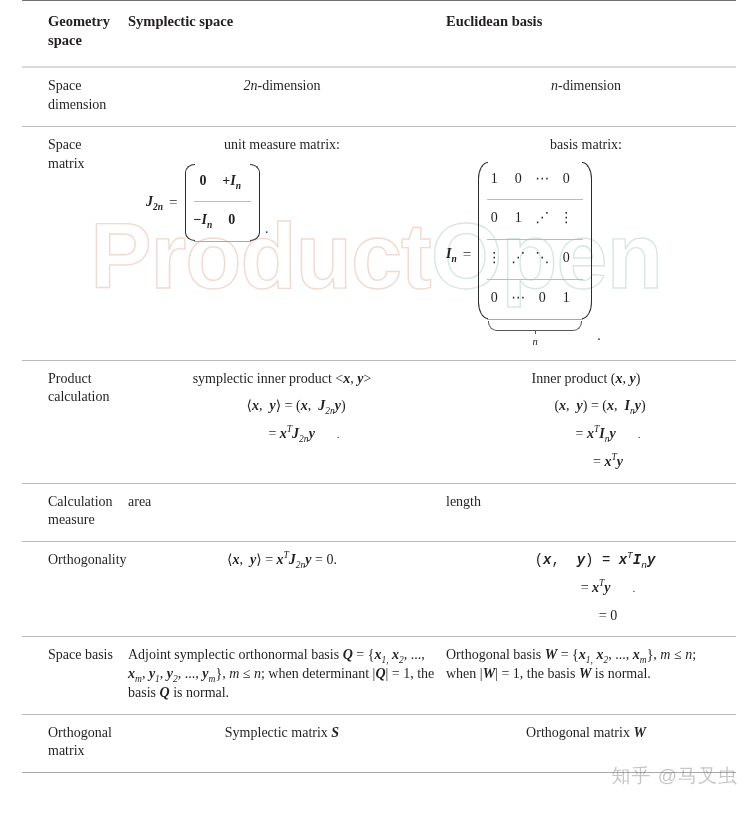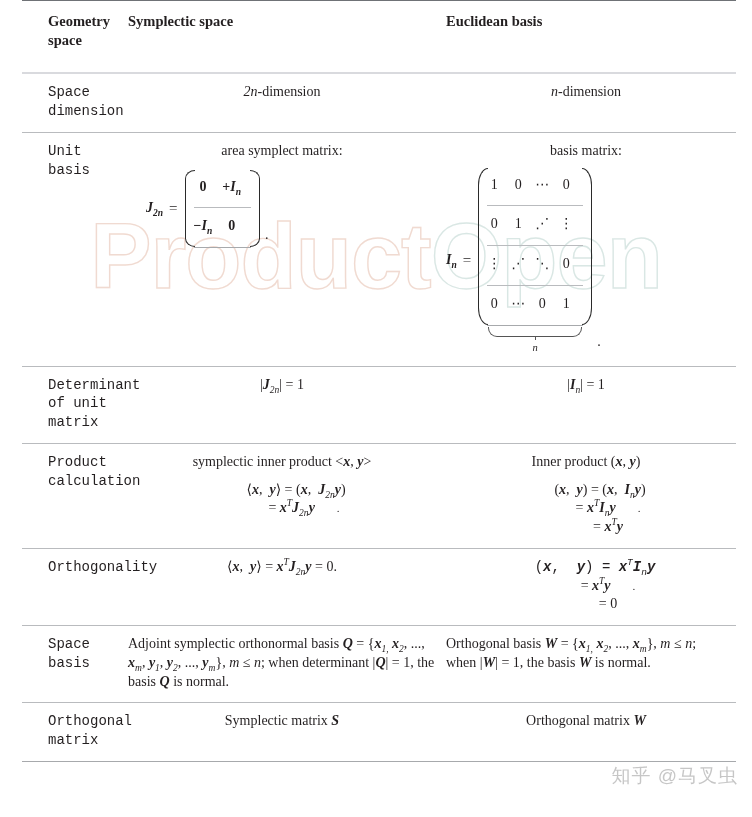--- a/index.html
+++ b/index.html
@@ -69,50 +69,50 @@
   #comparison-table col.c-label  { width: 106px; }
   #comparison-table col.c-symp   { width: 318px; }
   #comparison-table col.c-eucl   { width: 290px; }
 
   #comparison-table thead th {
     text-align: left;
     vertical-align: top;
     font-weight: 700;
     font-size: 14.5px;
     line-height: 1.32;
-    padding: 11px 10px 22px 0;
+    padding: 11px 10px 16px 0;
     border-top: 1.6px solid #6f7276;
     border-bottom: 2.6px solid #d9dade;
   }
   #comparison-table thead th:first-child { padding-left: 26px; }
 
   #comparison-table tbody td {
     vertical-align: top;
     font-size: 14px;
     line-height: 1.34;
     padding: 9px 10px 11px 0;
     border-bottom: 1px solid #b9bbbe;
   }
   #comparison-table tbody td.label { padding-left: 26px; }
   #comparison-table tbody tr:last-child td { border-bottom: 1.3px solid #a7a9ac; }
 
-  .label { color: #231f20; font-family: Liberation Mono, monospace; }
+  .label { color: #231f20; }
 
   
   .mi { font-style: italic; }
   .mb { font-weight: 700; font-style: italic; }
   .mbu { font-weight: 700; }      
   sub, sup {
     font-size: 68%;
     line-height: 0;
     font-style: italic;
   }
   .eq-line { display: block; white-space: nowrap; text-align: center; }
   .eq-indent-1 { margin-left: 28px; margin-top: 9px; }
-  .eq-indent-2 { margin-left: 44px; }
+  .eq-indent-2 { margin-left: 44px; margin-top: 9px; }
 
   
   .matrix-row {
     display: flex;
     align-items: center;
     margin-top: 6px;
   }
   .matrix-row .lhs {
     font-weight: 700;
     font-style: italic;
@@ -206,23 +206,23 @@
       <td class="label">Space dimension</td>
       <td>
         <span class="eq-line"><span class="mi">2n</span>-dimension</span>
       </td>
       <td>
         <span class="eq-line"><span class="mi">n</span>-dimension</span>
       </td>
     </tr>
 
     <tr>
-      <td class="label">Unit basis</td>
-      <td>
-        <span class="eq-line">area symplect matrix:</span>
+      <td class="label">Space matrix</td>
+      <td>
+        <span class="eq-line">unit measure matrix:</span>
         <div class="matrix-row" style="margin-left:18px;margin-top:8px;">
           <span class="lhs"><span>J</span><sub>2n</sub></span>
           <span class="eqsign">=</span>
           <span class="paren-l"></span>
           <table class="mtx big">
             <tbody>
                 <tr>
                   <td><span class="mbu">0</span></td>
                   <td><span class="mbu">+</span><span class="mb">I</span><sub>n</sub></td>
                 </tr>
@@ -275,45 +275,41 @@
               <span class="paren-r"></span>
             </div>
             <div class="underbrace"></div>
             <div class="underbrace-label">n</div>
           </span>
           <span class="trailing-dot">.</span>
         </div>
       </td>
     </tr>
 
-    <tr>
-      <td class="label">Determinant of unit matrix</td>
-      <td>
-        <span class="eq-line"><span class="vbar">|</span><span class="mb">J</span><sub>2n</sub><span class="vbar">|</span> = 1</span>
-      </td>
-      <td>
-        <span class="eq-line"><span class="vbar">|</span><span class="mb">I</span><sub>n</sub><span class="vbar">|</span> = 1</span>
-      </td>
-    </tr>
 
     <tr>
       <td class="label">Product calculation</td>
       <td>
         <span class="eq-line">symplectic inner product &lt;<span class="mb">x</span>, <span class="mb">y</span>&gt;</span>
         <span class="eq-line eq-indent-1">⟨<span class="mb">x</span>, &nbsp;<span class="mb">y</span>⟩ = (<span class="mb">x</span>, &nbsp;<span class="mb">J</span><sub>2n</sub><span class="mb">y</span>)</span>
         <span class="eq-line eq-indent-2">= <span class="mb">x</span><sup>T</sup><span class="mb">J</span><sub>2n</sub><span class="mb">y</span><span class="small-dot" style="margin-left:22px;">.</span></span>
       </td>
       <td>
         <span class="eq-line">Inner product (<span class="mb">x</span>, <span class="mb">y</span>)</span>
         <span class="eq-line eq-indent-1">(<span class="mb">x</span>, &nbsp;<span class="mb">y</span>) = (<span class="mb">x</span>, &nbsp;<span class="mb">I</span><sub>n</sub><span class="mb">y</span>)</span>
         <span class="eq-line eq-indent-2">= <span class="mb">x</span><sup>T</sup><span class="mb">I</span><sub>n</sub><span class="mb">y</span><span class="small-dot" style="margin-left:22px;">.</span></span>
         <span class="eq-line eq-indent-2">= <span class="mb">x</span><sup>T</sup><span class="mb">y</span></span>
       </td>
     </tr>
 
+    <tr>
+      <td class="label">Calculation measure</td>
+      <td>area</td>
+      <td>length</td>
+    </tr>
 
     <tr>
       <td class="label">Orthogonality</td>
       <td>
         <span class="eq-line">⟨<span class="mb">x</span>, &nbsp;<span class="mb">y</span>⟩ = <span class="mb">x</span><sup>T</sup><span class="mb">J</span><sub>2n</sub><span class="mb">y</span> = 0.</span>
       </td>
       <td>
         <span class="eq-line" style="margin-left:18px;font-family:Liberation Mono, monospace;">(<span class="mb">x</span>, &nbsp;<span class="mb">y</span>) = <span class="mb">x</span><sup>T</sup><span class="mb">I</span><sub>n</sub><span class="mb">y</span></span>
         <span class="eq-line eq-indent-2">= <span class="mb">x</span><sup>T</sup><span class="mb">y</span><span class="small-dot" style="margin-left:22px;">.</span></span>
         <span class="eq-line eq-indent-2">= 0</span>

